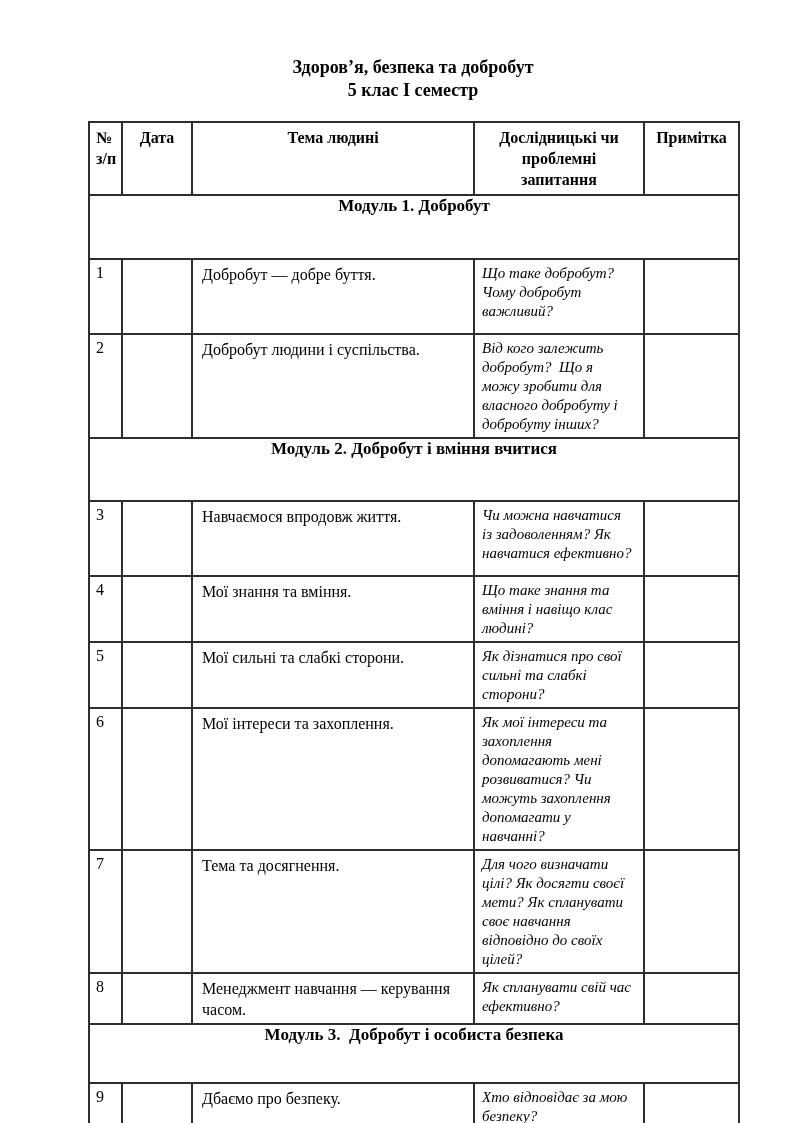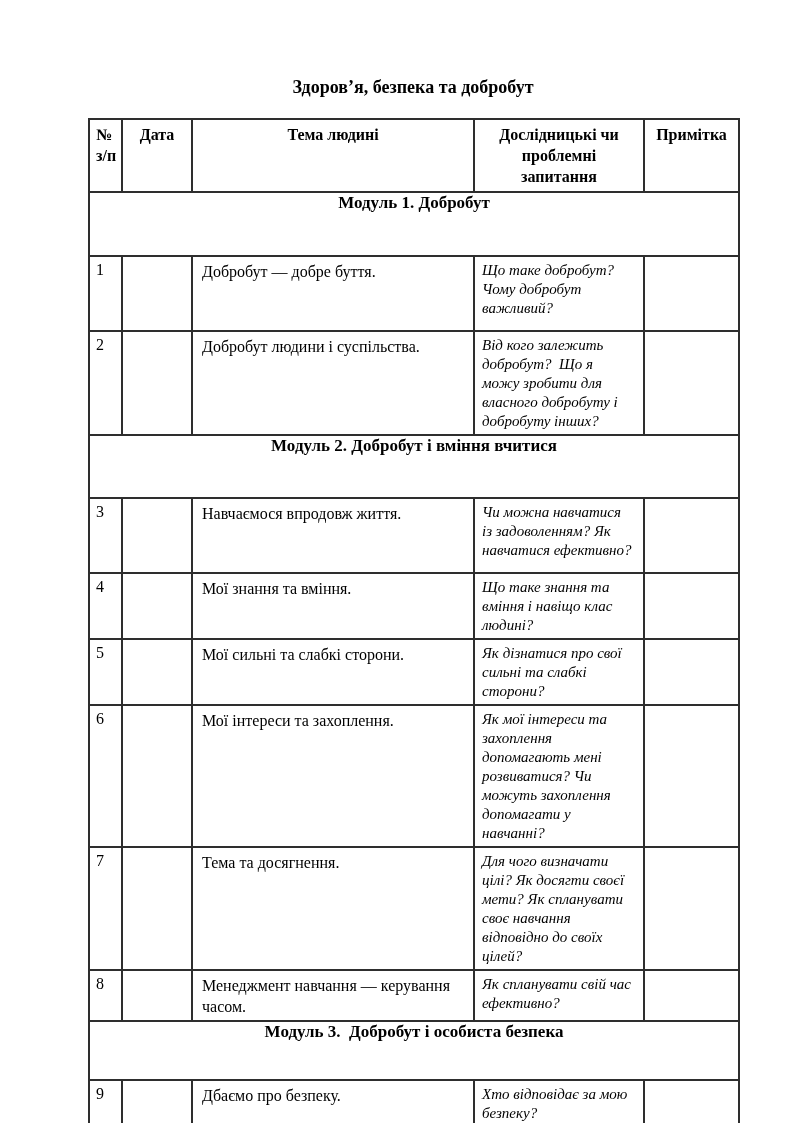--- a/index.html
+++ b/index.html
@@ -9,21 +9,21 @@
     height: 1123px;
     font-family: "Liberation Serif", "DejaVu Serif", serif;
     color: #000000;
     overflow: hidden;
   }
   .page {
     position: relative;
     width: 794px;
     height: 856px;
     background: #ffffff;
-    padding-top: 76px;
+    padding-top: 56px;
   }
   .content {
     margin-left: 88px;
     width: 650px;
   }
   .doc-title {
     text-align: center;
     font-weight: bold;
     font-size: 18px;
     line-height: 23px;
@@ -96,20 +96,21 @@
   tr.l-8 { height: 38px; }
 </style>
 </head>
 <body>
 
 <div class="page">
   <div class="content">
 
     <div class="doc-title">
       <div>Здоров’я, безпека та добробут</div>
+      <div>5 клас І семестр</div>
     </div>
 
     <table class="plan">
       <colgroup>
         <col class="col-num">
           <col class="col-date">
           <col class="col-topic">
           <col class="col-q">
           <col class="col-note">
       </colgroup>

